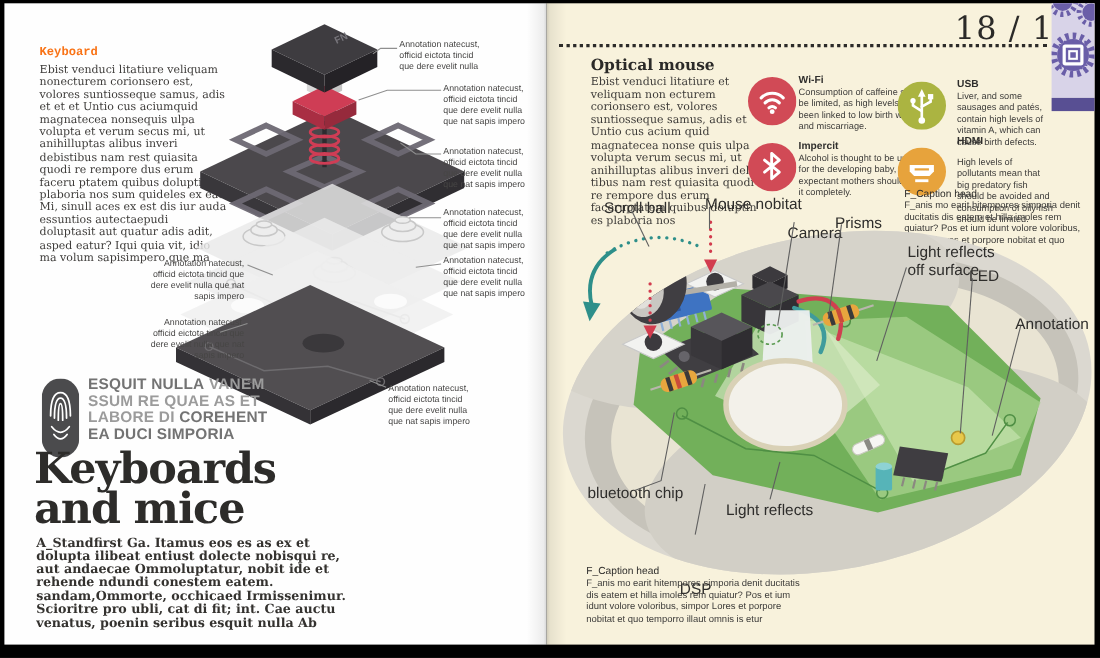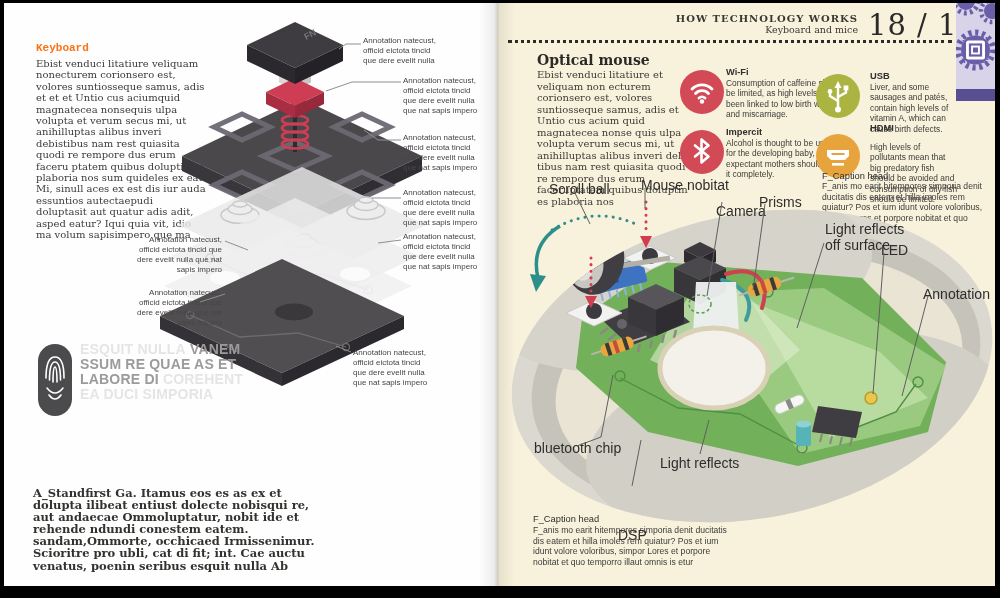--- a/index.html
+++ b/index.html
@@ -10,21 +10,21 @@
   .page-right{left:497px;width:498px;background:#f8f2dc;}
   .gutter{position:absolute;top:3px;left:479px;width:36px;height:583px;
     background:linear-gradient(90deg,rgba(0,0,0,0) 0%,rgba(0,0,0,0.07) 42%,rgba(0,0,0,0.16) 50%,rgba(0,0,0,0.07) 58%,rgba(0,0,0,0) 100%);}
   .abs{position:absolute;}
   
   .kb-head{font-family:Liberation Mono, monospace;font-weight:bold;font-size:11px;color:#f97316;}
   .kb-body{font-family:"DejaVu Serif",serif;font-size:10px;line-height:11.4px;color:#3d3b39;width:170px;}
   .ann{font-size:8px;line-height:10px;color:#474645;white-space:pre-line;}
   .ann.r{text-align:right;}
   .quote{font-size:14px;line-height:15px;letter-spacing:.2px;color:#9b9b9b;font-weight:bold;}
-  .quote b{color:#e5e5e5;margin-top:36px;}
+  .quote b{color:#737373;margin-top:36px;}
   .big-title{font-family:"DejaVu Serif",serif;font-weight:bold;font-size:39px;line-height:36px;
              letter-spacing:-1px;color:#2d2c2a;}
   .standfirst{font-family:"DejaVu Serif",serif;font-weight:bold;font-size:11.5px;line-height:12.1px;color:#34322f;width:290px;}
   .mat-circle{left:334px;top:424px;width:146px;height:146px;border-radius:50%;
      background:#e5e5e5;border:5px solid #5da050;box-shadow:inset 0 0 0 5px #ffffff;
      text-align:center;color:#2e2d2b;}
   .mat-circle h4{margin:17px 10px 4px;font-size:11px;line-height:13px;white-space:pre-line;}
   .mat-circle p{margin:0 13px;font-size:10.3px;line-height:13px;font-weight:bold;color:#3a3938;}
   
   .series{font-family:"DejaVu Serif",serif;font-weight:bold;font-size:10px;letter-spacing:1px;color:#3a3834;}
@@ -163,27 +163,27 @@
       <path d="M11,51 Q17,59 23,51"></path>
     </g>
   </svg>
   <div class="abs quote" style="left:80px;top:342px;">
     <div><b>ESQUIT NULLA</b><span> VANEM</span></div>
     <div><span>SSUM RE QUAE AS ET</span></div>
     <div><span>LABORE DI </span><b>COREHENT</b></div>
     <div><b>EA DUCI SIMPORIA</b></div>
   </div>
 
+  <div class="abs big-title" style="left:31px;top:408px;">
+    <div>Keyboards</div>
+    <div>and mice</div>
+  </div>
   <div class="abs standfirst" style="left:33px;top:487px;">A_Standfirst Ga. Itamus eos es as ex et dolupta ilibeat entiust dolecte nobisqui re, aut andaecae Ommoluptatur, nobit ide et rehende ndundi conestem eatem. sandam,Ommorte, occhicaed Irmissenimur. Scioritre pro ubli, cat di fit; int. Cae auctu venatus, poenin seribus esquit nulla Ab</div>
 
 
-  <div class="abs" style="right:142px;top:13px;text-align:right;">
-    <div class="series">HOW TECHNOLOGY WORKS</div>
-    <div class="section">Keyboard and mice</div>
-  </div>
   <div class="abs pagenum" style="left:868px;top:8px;">18 / 19</div>
   <div class="abs dotted-rule" style="left:508px;top:40px;width:444px;"></div>
 
   <div class="abs tab"></div>
   <div class="abs tab-band"></div>
   <svg class="abs" style="left:956px;top:3px;" width="39" height="86" viewBox="0 0 39 86">
     <g>
       <circle cx="10" cy="-2" r="9" fill="#6a5ea8"></circle>
       <circle cx="10" cy="-2" r="12" fill="none" stroke="#6a5ea8" stroke-width="5" stroke-dasharray="2.8 3.2"></circle>
       <circle cx="36" cy="8" r="8" fill="#6a5ea8"></circle>

